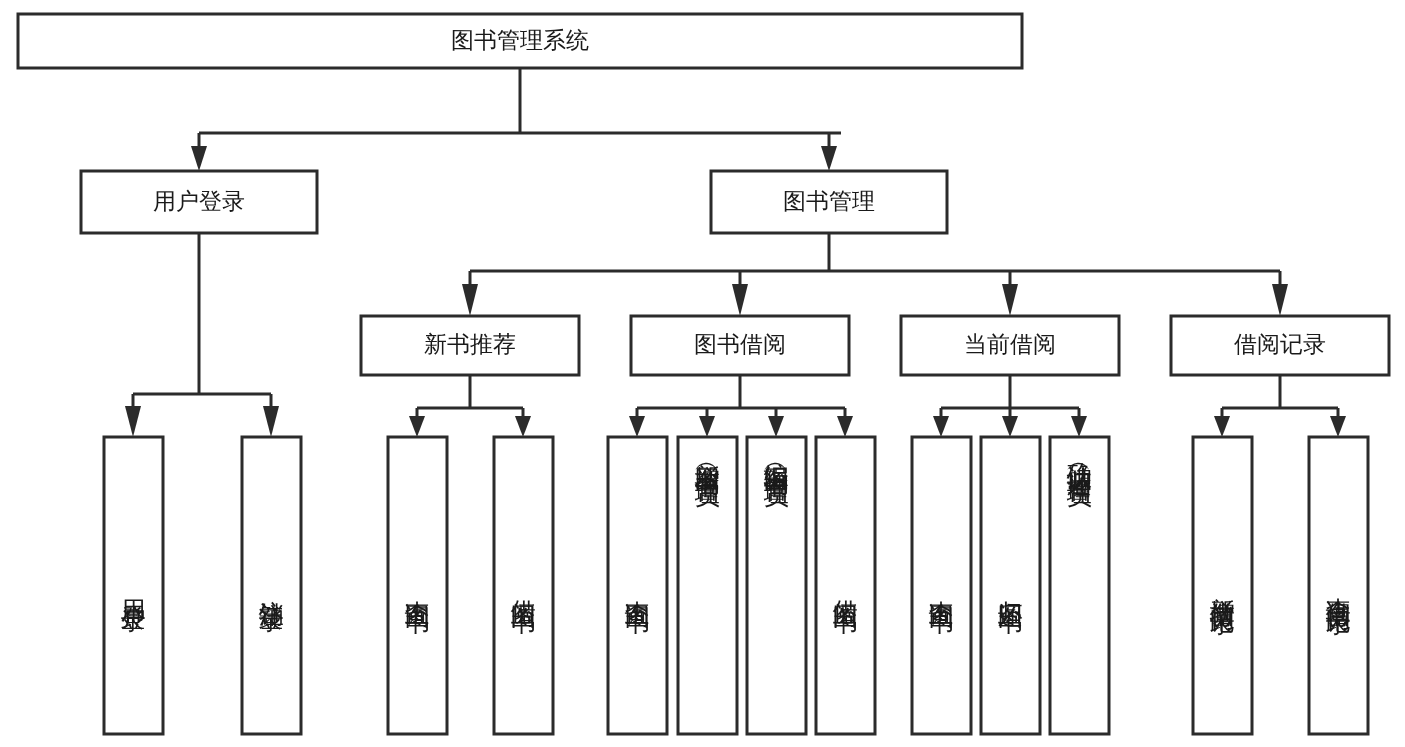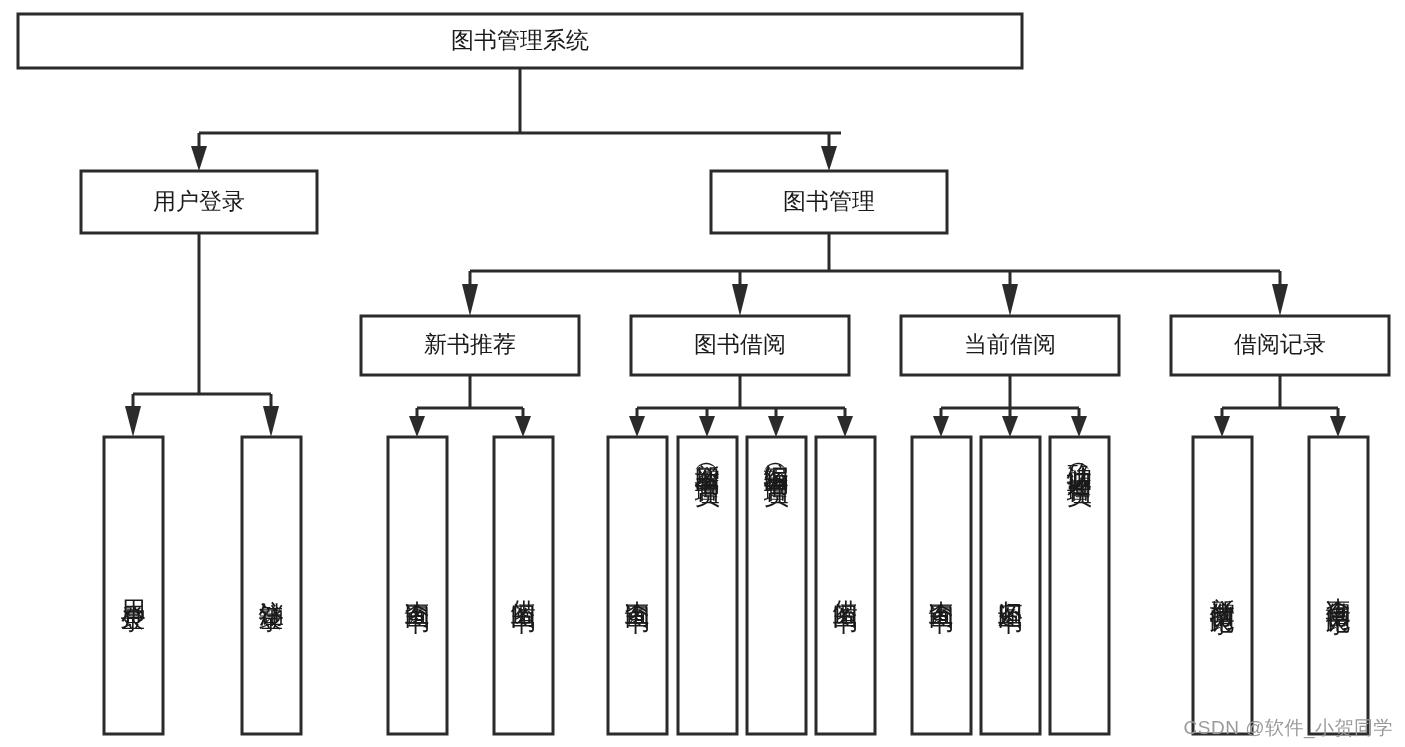--- a/index.html
+++ b/index.html
@@ -253,15 +253,14 @@
     <span class="leaf-label">确认归还（管理员）</span>
   </div>
 
   <div class="leaf-label-wrap" style="left:1193px; top:437px; width:59px; height:297px;">
     <span class="leaf-label">新增借阅记录</span>
   </div>
   <div class="leaf-label-wrap" style="left:1309px; top:437px; width:59px; height:297px;">
     <span class="leaf-label">查询借阅记录</span>
   </div>
 
-  <div class="watermark">CSDN @软件_小贺同学</div>
 
 </div>
 
 </body></html>

